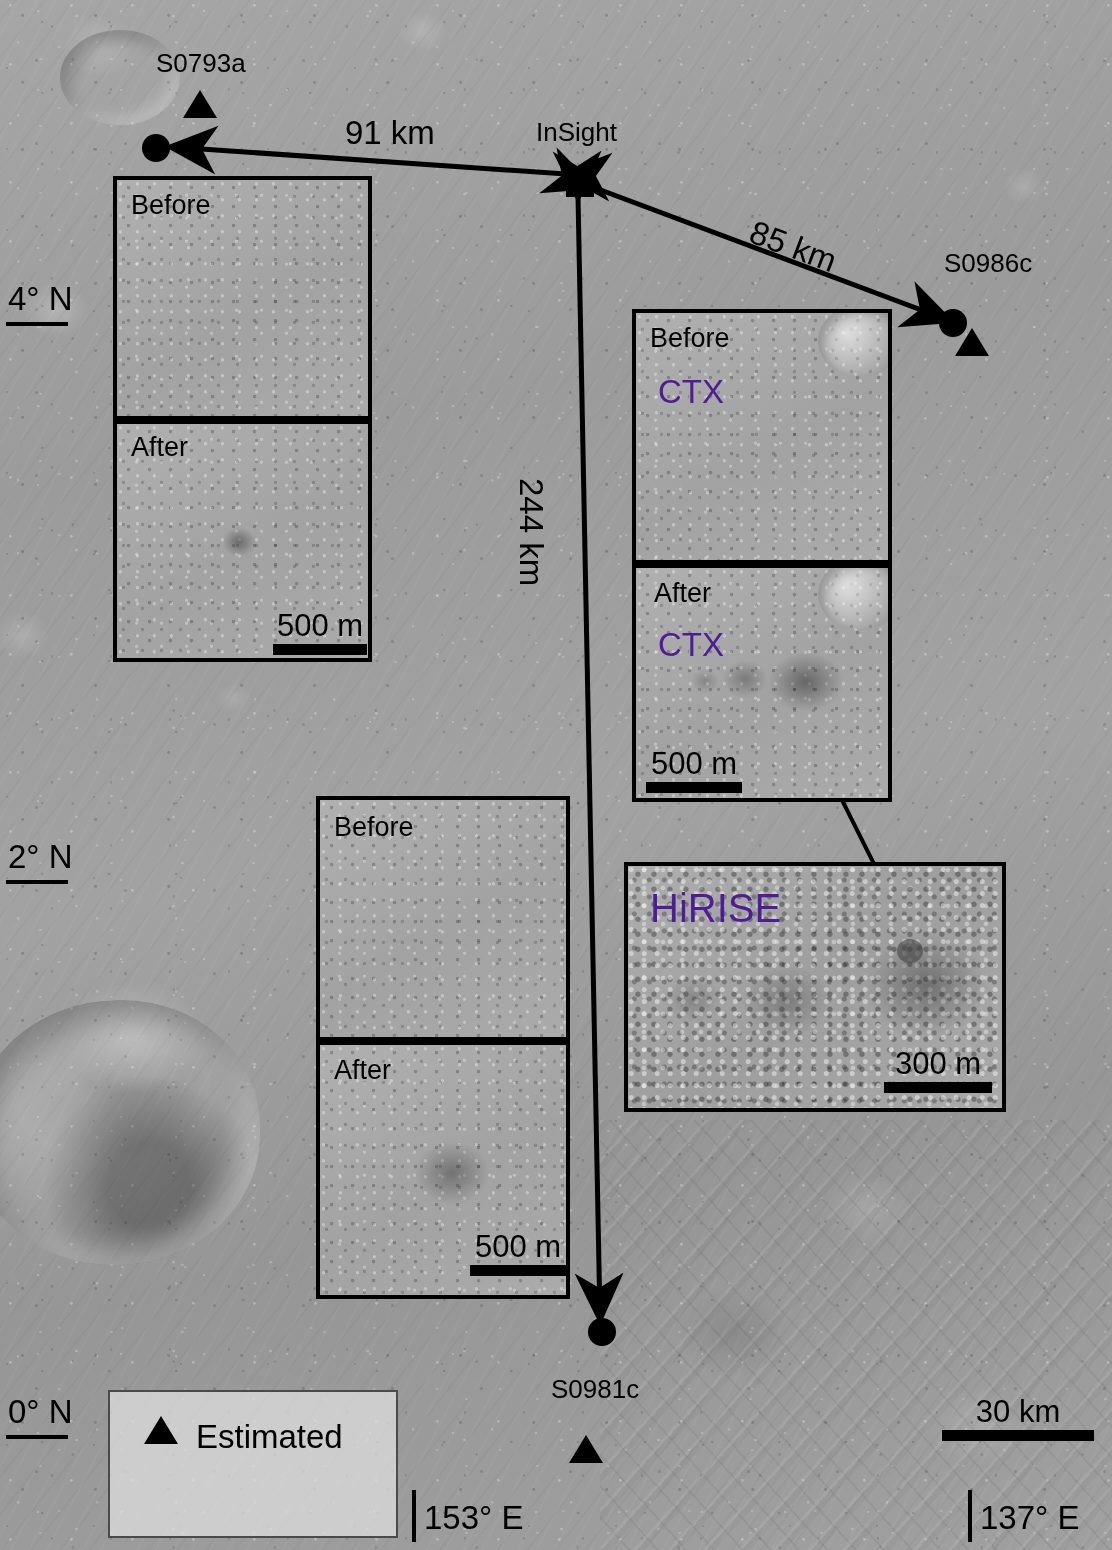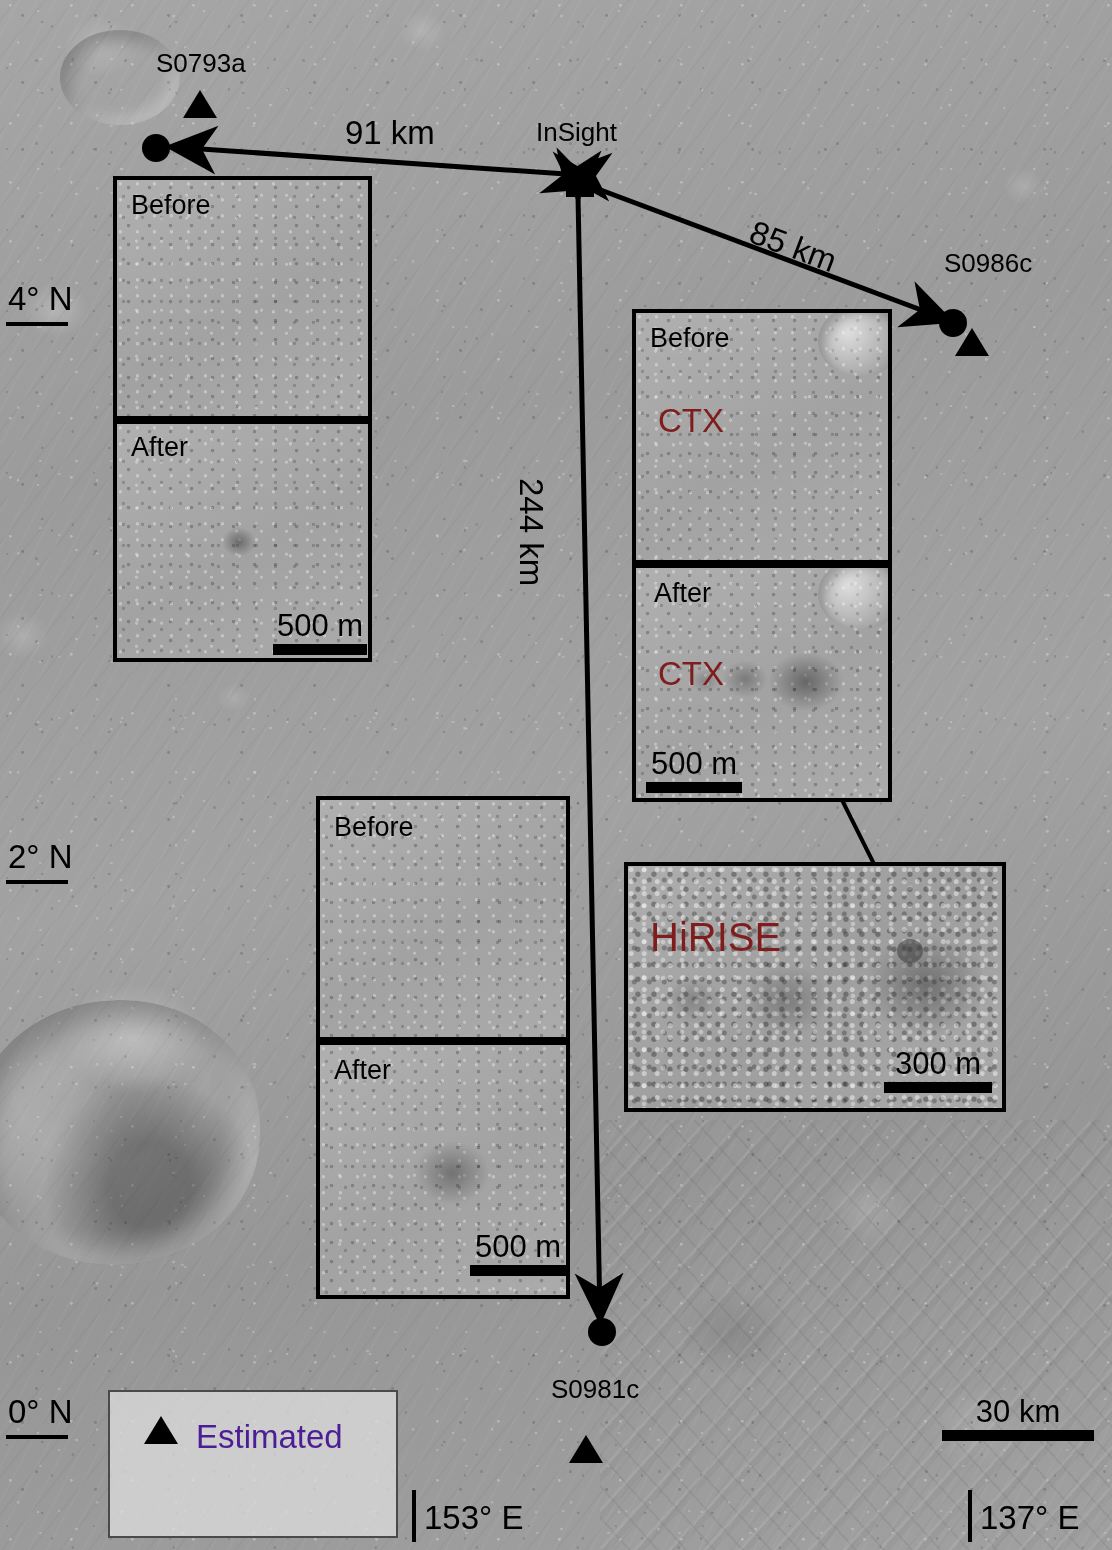--- a/index.html
+++ b/index.html
@@ -59,21 +59,21 @@
     box-shadow:inset 8px 9px 16px rgba(0,0,0,.20), inset -9px -8px 14px rgba(255,255,255,.24);}
   .rough-sw{position:absolute;left:600px;top:1120px;width:512px;height:430px;opacity:.5;
     background-image:
       repeating-linear-gradient(132deg, rgba(255,255,255,.14) 0 3px, rgba(0,0,0,.06) 3px 9px, rgba(0,0,0,0) 9px 26px),
       repeating-linear-gradient(48deg, rgba(0,0,0,.10) 0 2px, rgba(0,0,0,0) 2px 21px);}
 
   
   .panel{position:absolute;border:4px solid #000;box-sizing:border-box;overflow:hidden;}
   .pimg{position:absolute;inset:0;}
   .plabel{position:absolute;font-size:27px;color:#000;line-height:1;white-space:nowrap;}
-  .psub{position:absolute;font-size:33px;color:#7f1d1d;line-height:1;white-space:nowrap;margin-top:29px;}
+  .psub{position:absolute;font-size:33px;color:#4c1d95;line-height:1;white-space:nowrap;}
   .sbar{position:absolute;}
   .sbar .sbtxt{font-size:31px;color:#000;line-height:1;white-space:nowrap;text-align:center;}
   .sbar .sbline{height:11px;background:#000;margin-top:3px;}
 
   
   .surf-ctx{
     background-color:#a8a8a8;
     background-image:
       radial-gradient(circle at 20% 24%, rgba(255,255,255,.34) 0 1.4px, rgba(0,0,0,0) 2px),
       radial-gradient(circle at 55% 40%, rgba(0,0,0,.22) 0 1.5px, rgba(0,0,0,0) 2.1px),
@@ -105,21 +105,21 @@
   
   .latlab{position:absolute;font-size:33px;color:#000;white-space:nowrap;line-height:1;}
   .lattick{position:absolute;height:4px;background:#000;}
   .lonlab{position:absolute;font-size:33px;color:#000;white-space:nowrap;line-height:1;}
   .lontick{position:absolute;width:4px;background:#000;}
 
   
   #legend{position:absolute;left:108px;top:1390px;width:290px;height:148px;
     background:rgba(225,225,225,.72);border:2px solid #4a4a4a;box-sizing:border-box;}
   .lgrow{position:absolute;left:0;width:100%;height:50px;}
-  .lgtxt{position:absolute;left:86px;font-size:33px;color:#4c1d95;line-height:1;white-space:nowrap;}
+  .lgtxt{position:absolute;left:86px;font-size:33px;color:#000000;line-height:1;white-space:nowrap;}
 
   svg.ovl{position:absolute;inset:0;width:1112px;height:1550px;pointer-events:none;}
 </style>
 </head>
 <body>
 
 <div id="fig">
 
   <div class="terrain"></div>
   <div class="speckle"></div>

